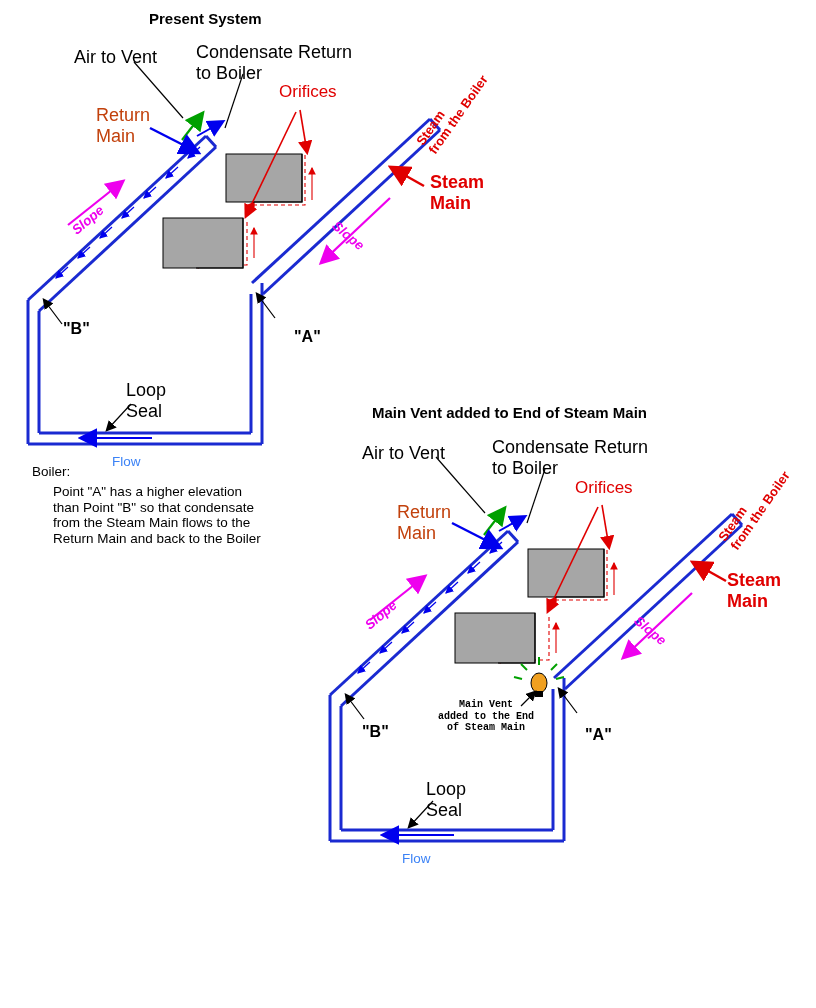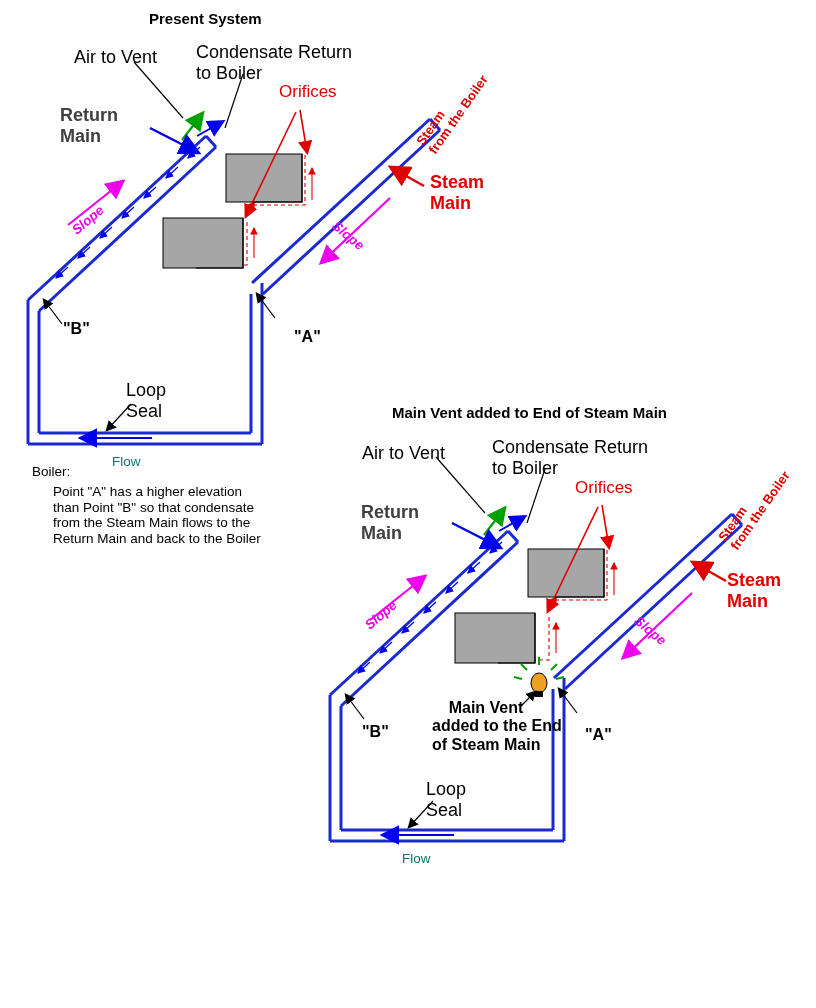--- a/index.html
+++ b/index.html
@@ -45,47 +45,49 @@
     font-size: 17px;
     color: #e00000;
   }
   .t-red-bold {
     font-size: 18px;
     font-weight: bold;
     color: #e00000;
   }
   .t-blue-bold {
     font-size: 18px;
-    font-weight: bold;
-    color: #404040;
+    font-weight: normal;
+    color: #c2410c;
+    margin-left: 36px;
   }
   .t-blue {
     font-size: 13.5px;
-    color: #0f766e;
+    color: #3b82f6;
   }
   .t-magenta {
     font-size: 13.5px;
     font-style: italic;
     font-weight: bold;
     color: #ee00ee;
   }
   .t-quote {
     font-size: 16px;
     font-weight: bold;
     color: #000000;
   }
   .t-notes {
     font-size: 13.5px;
     color: #000000;
   }
   .t-vent {
-    font-size: 16px;
+    font-size: 10px;
     font-weight: bold;
     color: #000000;
     text-align: center;
+    font-family: Liberation Mono, monospace;
   }
   .rot-slope {
     transform: rotate(-40deg);
     transform-origin: left top;
   }
   .rot-slope2 {
     transform: rotate(40deg);
     transform-origin: left top;
   }
   .rot-steam-red {
@@ -321,21 +323,21 @@
 Seal</div>
 
   <div class="lbl t-blue" style="left:112px; top:454px;">Flow</div>
 
   <div class="lbl t-notes" style="left:32px; top:464px;">Boiler:</div>
   <div class="lbl t-notes" style="left:53px; top:484px;">Point "A" has a higher elevation
 than Point "B" so that condensate
 from the Steam Main flows to the
 Return Main and back to the Boiler</div>
 
-  <div class="lbl t-title" style="left:392px; top:404px;">Main Vent added to End of Steam Main</div>
+  <div class="lbl t-title" style="left:372px; top:404px;">Main Vent added to End of Steam Main</div>
 
   <div class="lbl t-black" style="left:362px; top:443px;">Air to Vent</div>
 
   <div class="lbl t-black" style="left:492px; top:437px;">Condensate Return
 to Boiler</div>
 
   <div class="lbl t-red" style="left:575px; top:478px;">Orifices</div>
 
   <div class="lbl t-blue-bold" style="left:361px; top:502px;">Return
 Main</div>

